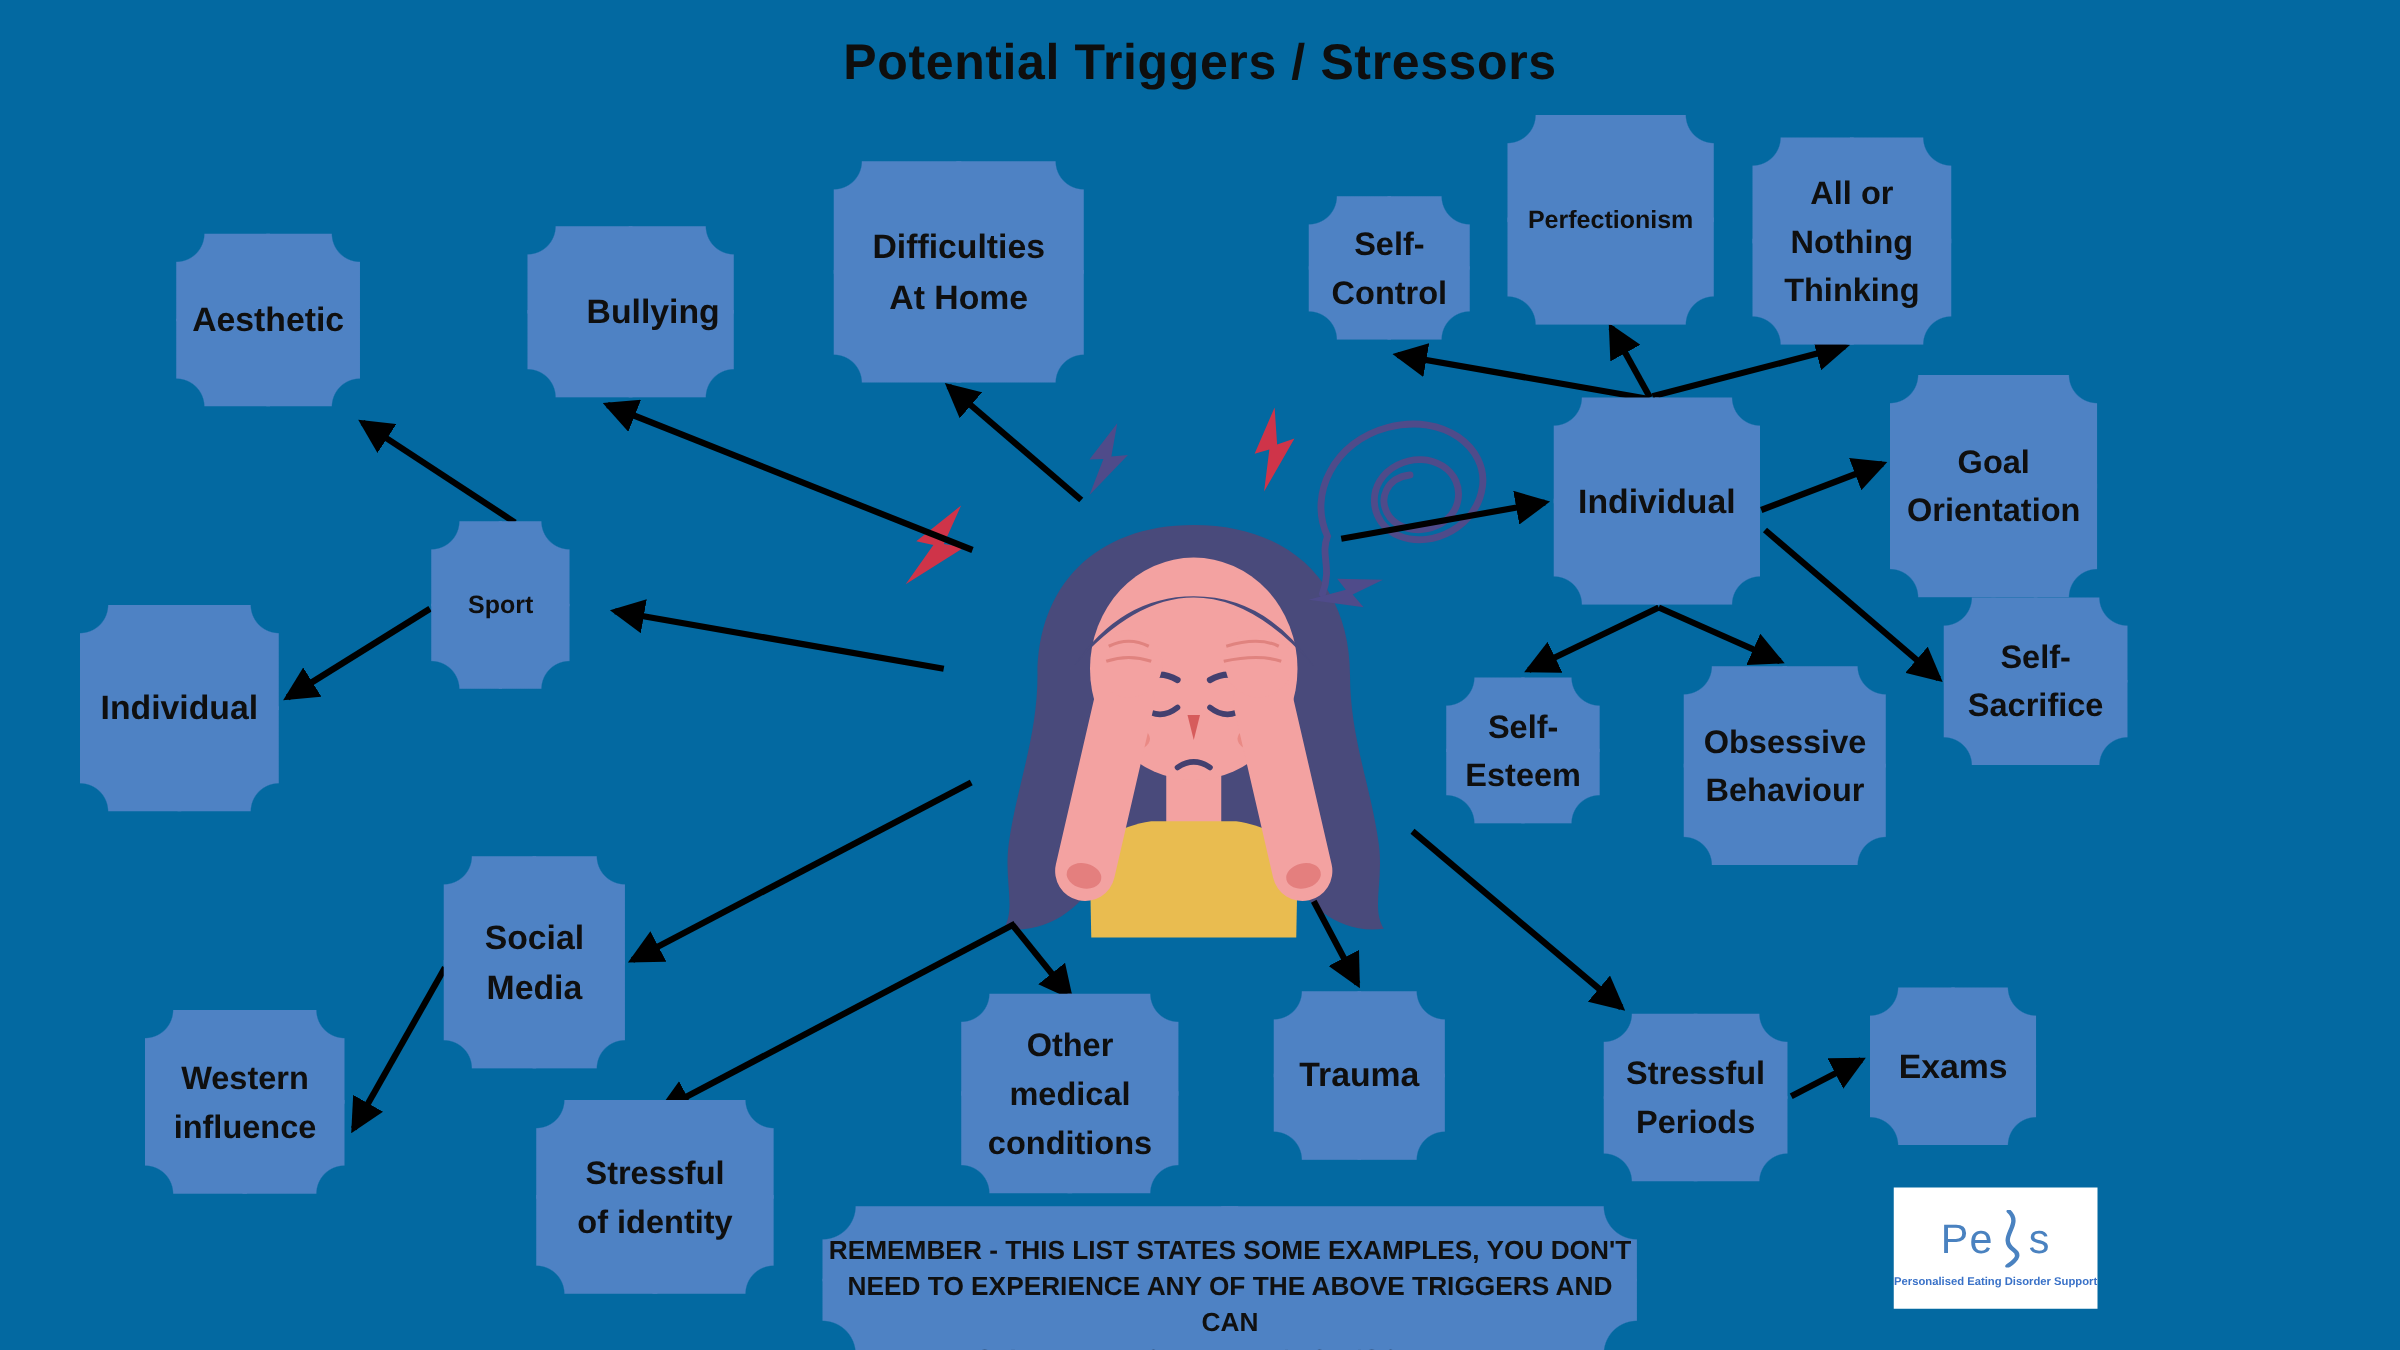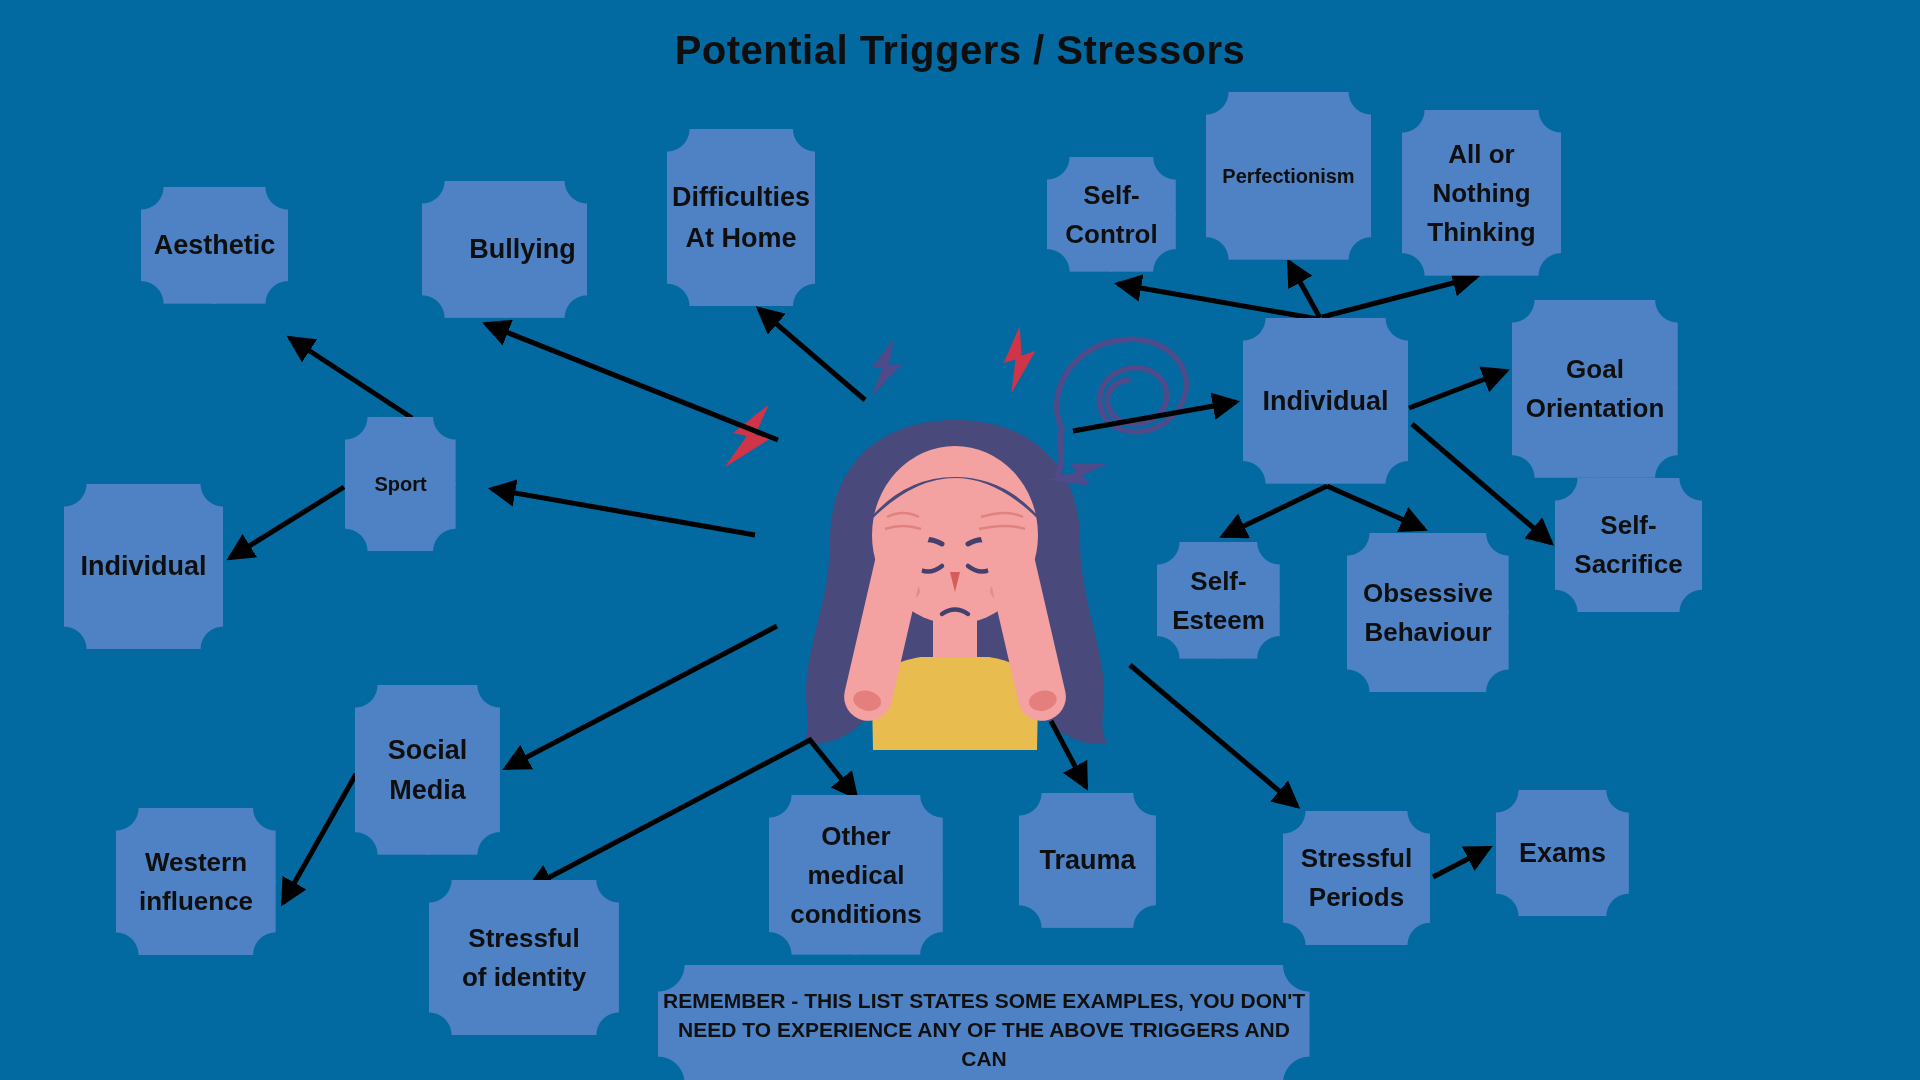--- a/index.html
+++ b/index.html
@@ -140,23 +140,23 @@
       <line x1="1409" y1="408" x2="1506" y2="371" marker-end="url(#ah)"></line>
       <line x1="1412" y1="424" x2="1551" y2="543" marker-end="url(#ah)"></line>
       <line x1="1327" y1="486" x2="1223" y2="536" marker-end="url(#ah)"></line>
       <line x1="1327" y1="486" x2="1424" y2="529" marker-end="url(#ah)"></line>
       <line x1="1051" y1="721" x2="1086" y2="787" marker-end="url(#ah)"></line>
       <line x1="1130" y1="665" x2="1297" y2="806" marker-end="url(#ah)"></line>
       <line x1="1433" y1="877" x2="1489" y2="848" marker-end="url(#ah)"></line>
     </svg>
 
   <div>
-      <div class="node" style="left: 141px; top: 187px; width: 147px; height: 117px; font-size: 27px;">Aesthetic</div>
+      <div class="node" style="left: 141px; top: 187px; width: 147px; height: 138px; font-size: 27px;">Aesthetic</div>
       <div class="node" style="left: 422px; top: 181px; width: 129px; height: 137px; font-size: 27px; padding-left: 36px;">Bullying</div>
-      <div class="node" style="left: 667px; top: 129px; width: 148px; height: 177px; font-size: 27px;">Difficulties
+      <div class="node" style="left: 667px; top: 129px; width: 200px; height: 177px; font-size: 27px;">Difficulties
 At Home</div>
       <div class="node" style="left: 1047px; top: 157px; width: 129px; height: 115px; font-size: 26px;">Self-
 Control</div>
       <div class="node" style="left: 1206px; top: 92px; width: 165px; height: 168px; font-size: 20px;">Perfectionism</div>
       <div class="node" style="left: 1402px; top: 110px; width: 159px; height: 166px; font-size: 26px;">All or
 Nothing
 Thinking</div>
       <div class="node" style="left: 1243px; top: 318px; width: 165px; height: 166px; font-size: 27px;">Individual</div>
       <div class="node" style="left: 1512px; top: 300px; width: 166px; height: 178px; font-size: 26px;">Goal
 Orientation</div>
@@ -180,14 +180,24 @@
       <div class="node" style="left: 1157px; top: 542px; width: 123px; height: 117px; font-size: 26px;">Self-
 Esteem</div>
       <div class="node" style="left: 1347px; top: 533px; width: 162px; height: 159px; font-size: 26px;">Obsessive
 Behaviour</div>
     </div>
 
   <div class="banner">REMEMBER - THIS LIST STATES SOME EXAMPLES, YOU DON'T
 NEED TO EXPERIENCE ANY OF THE ABOVE TRIGGERS AND CAN
 STILL DEVELOP AN EATING DISORDER!</div>
 
+  <div class="logo">
+    <div class="logo-row">
+      <span>Pe</span>
+      <svg width="24" height="46" viewBox="0 0 24 46" style="margin:0 2px;">
+        <path d="M10,1 C22,12 0,22 14,32 C21,37 13,42 9,45" fill="none" stroke="#4a82c0" stroke-width="3.5" stroke-linecap="round"></path>
+      </svg>
+      <span>s</span>
+    </div>
+    <div class="logo-tagline">Personalised Eating Disorder Support</div>
+  </div>
 
 </div>
 
 </body></html>

